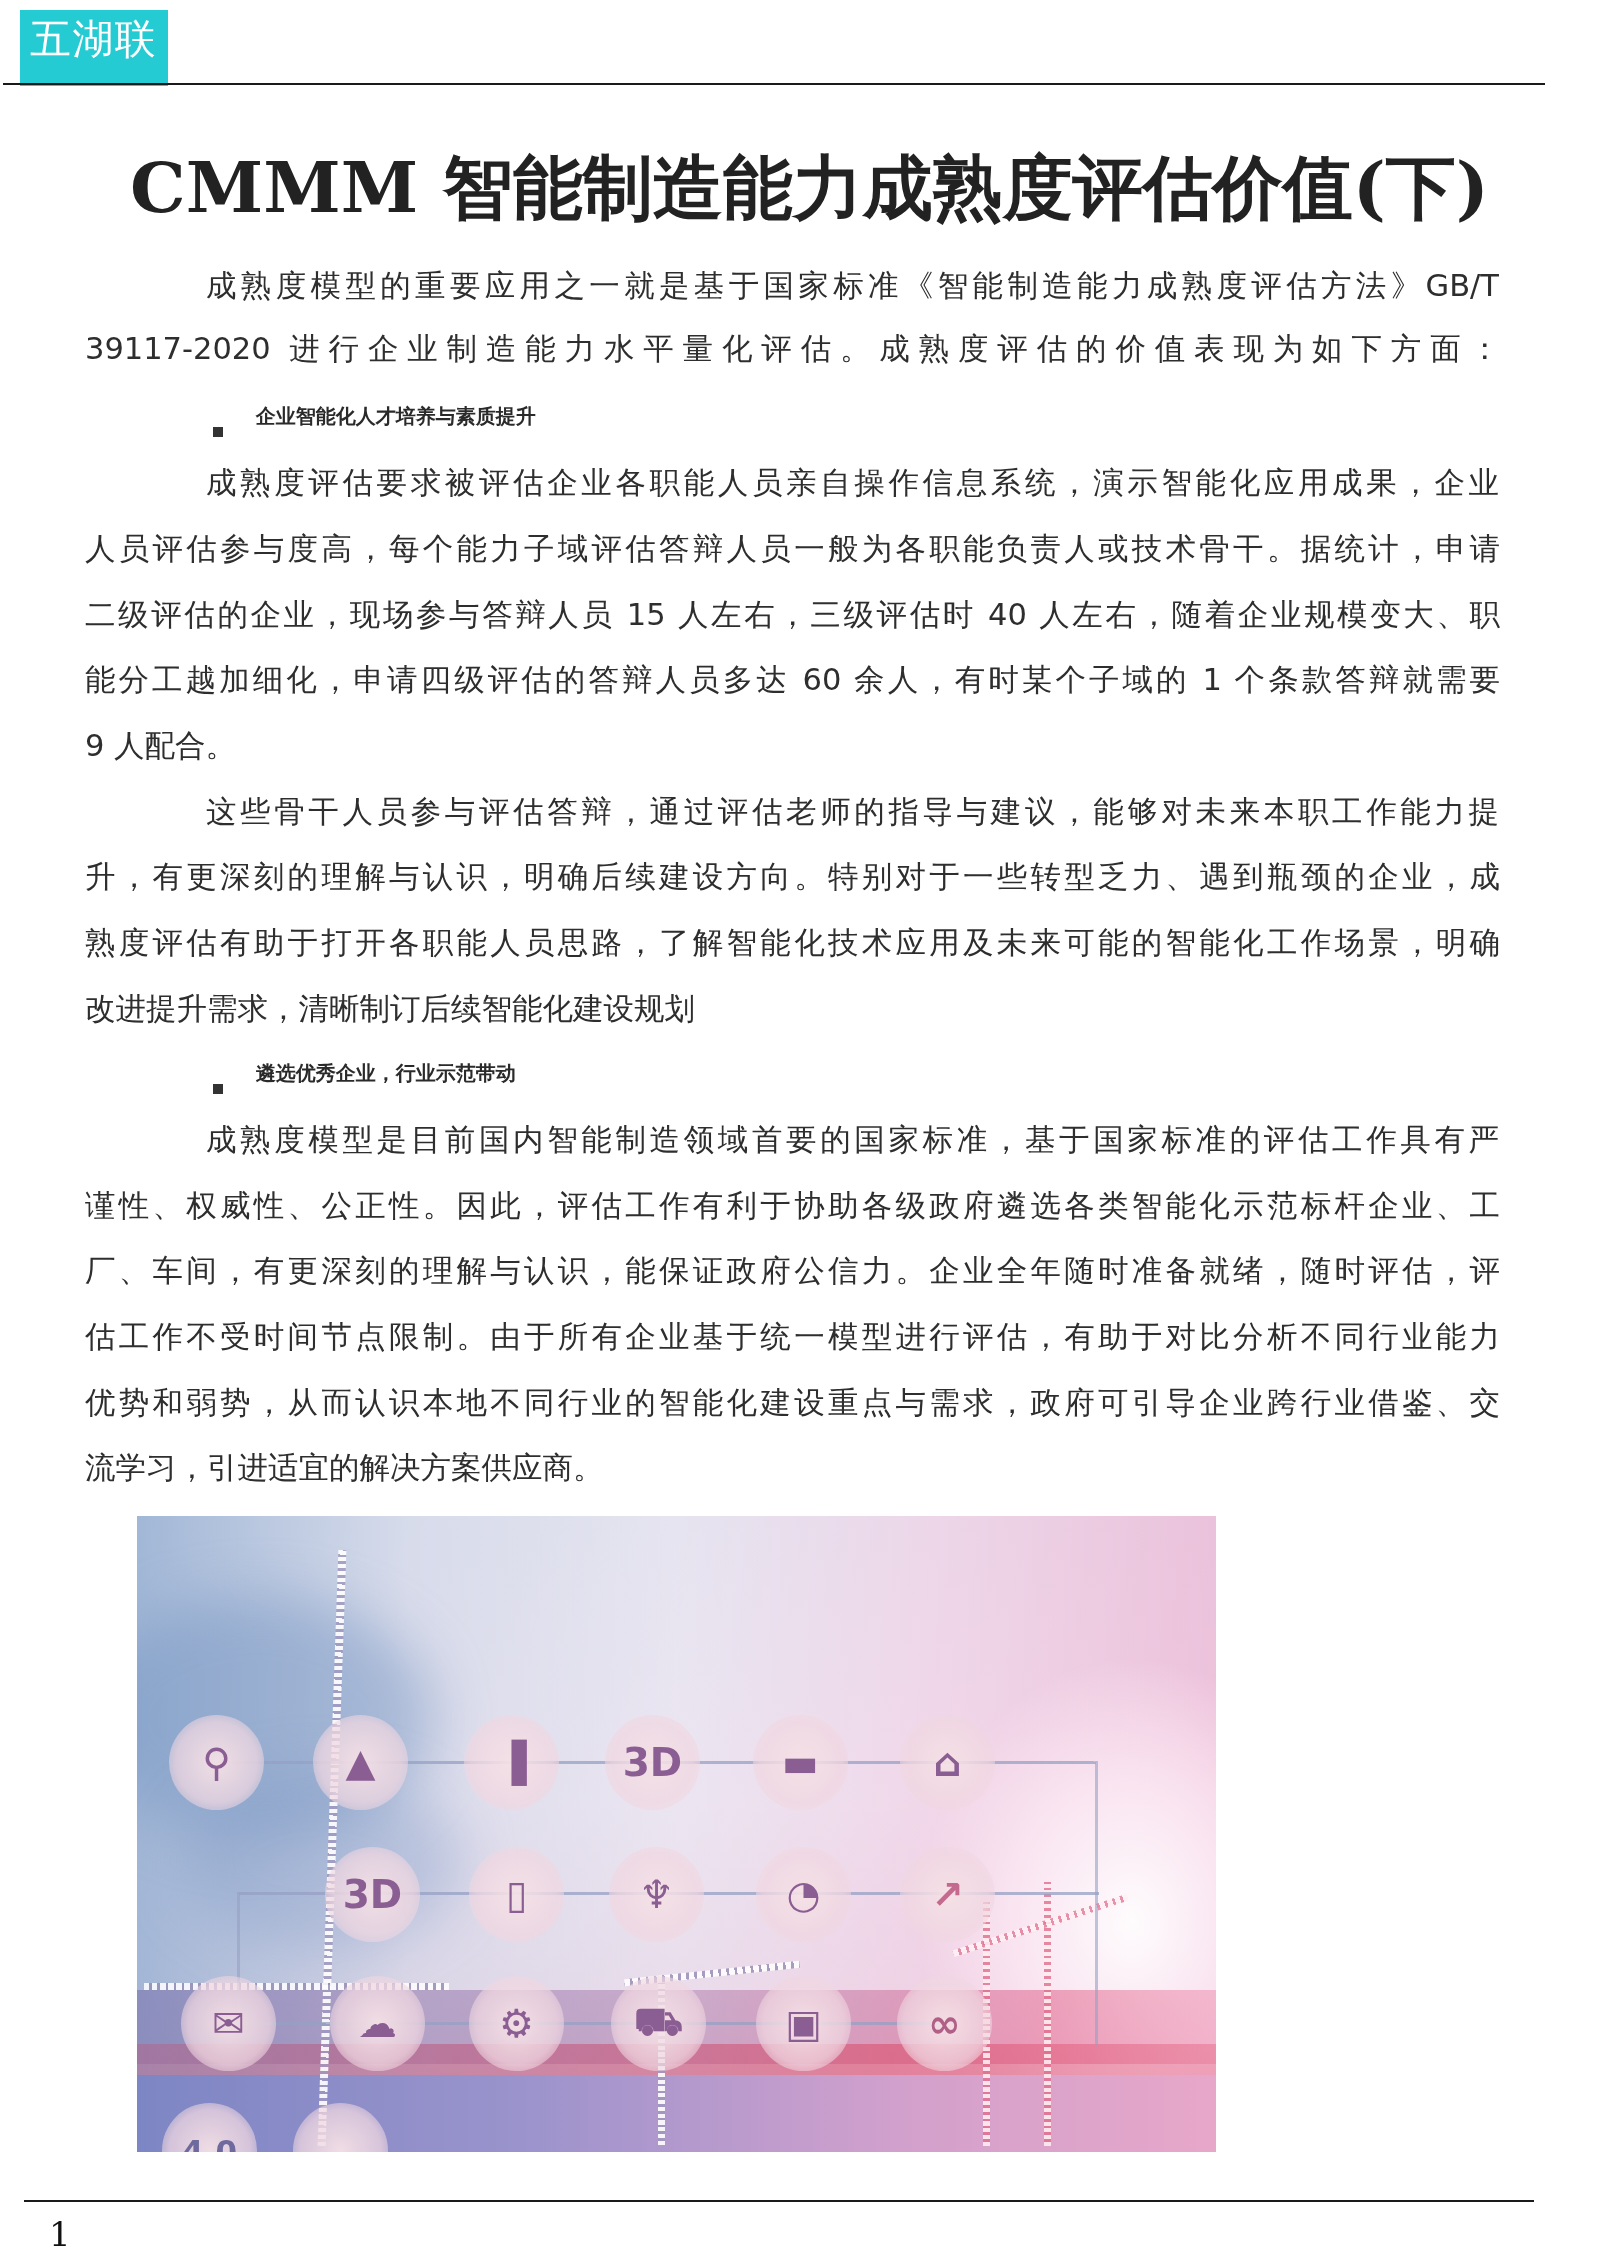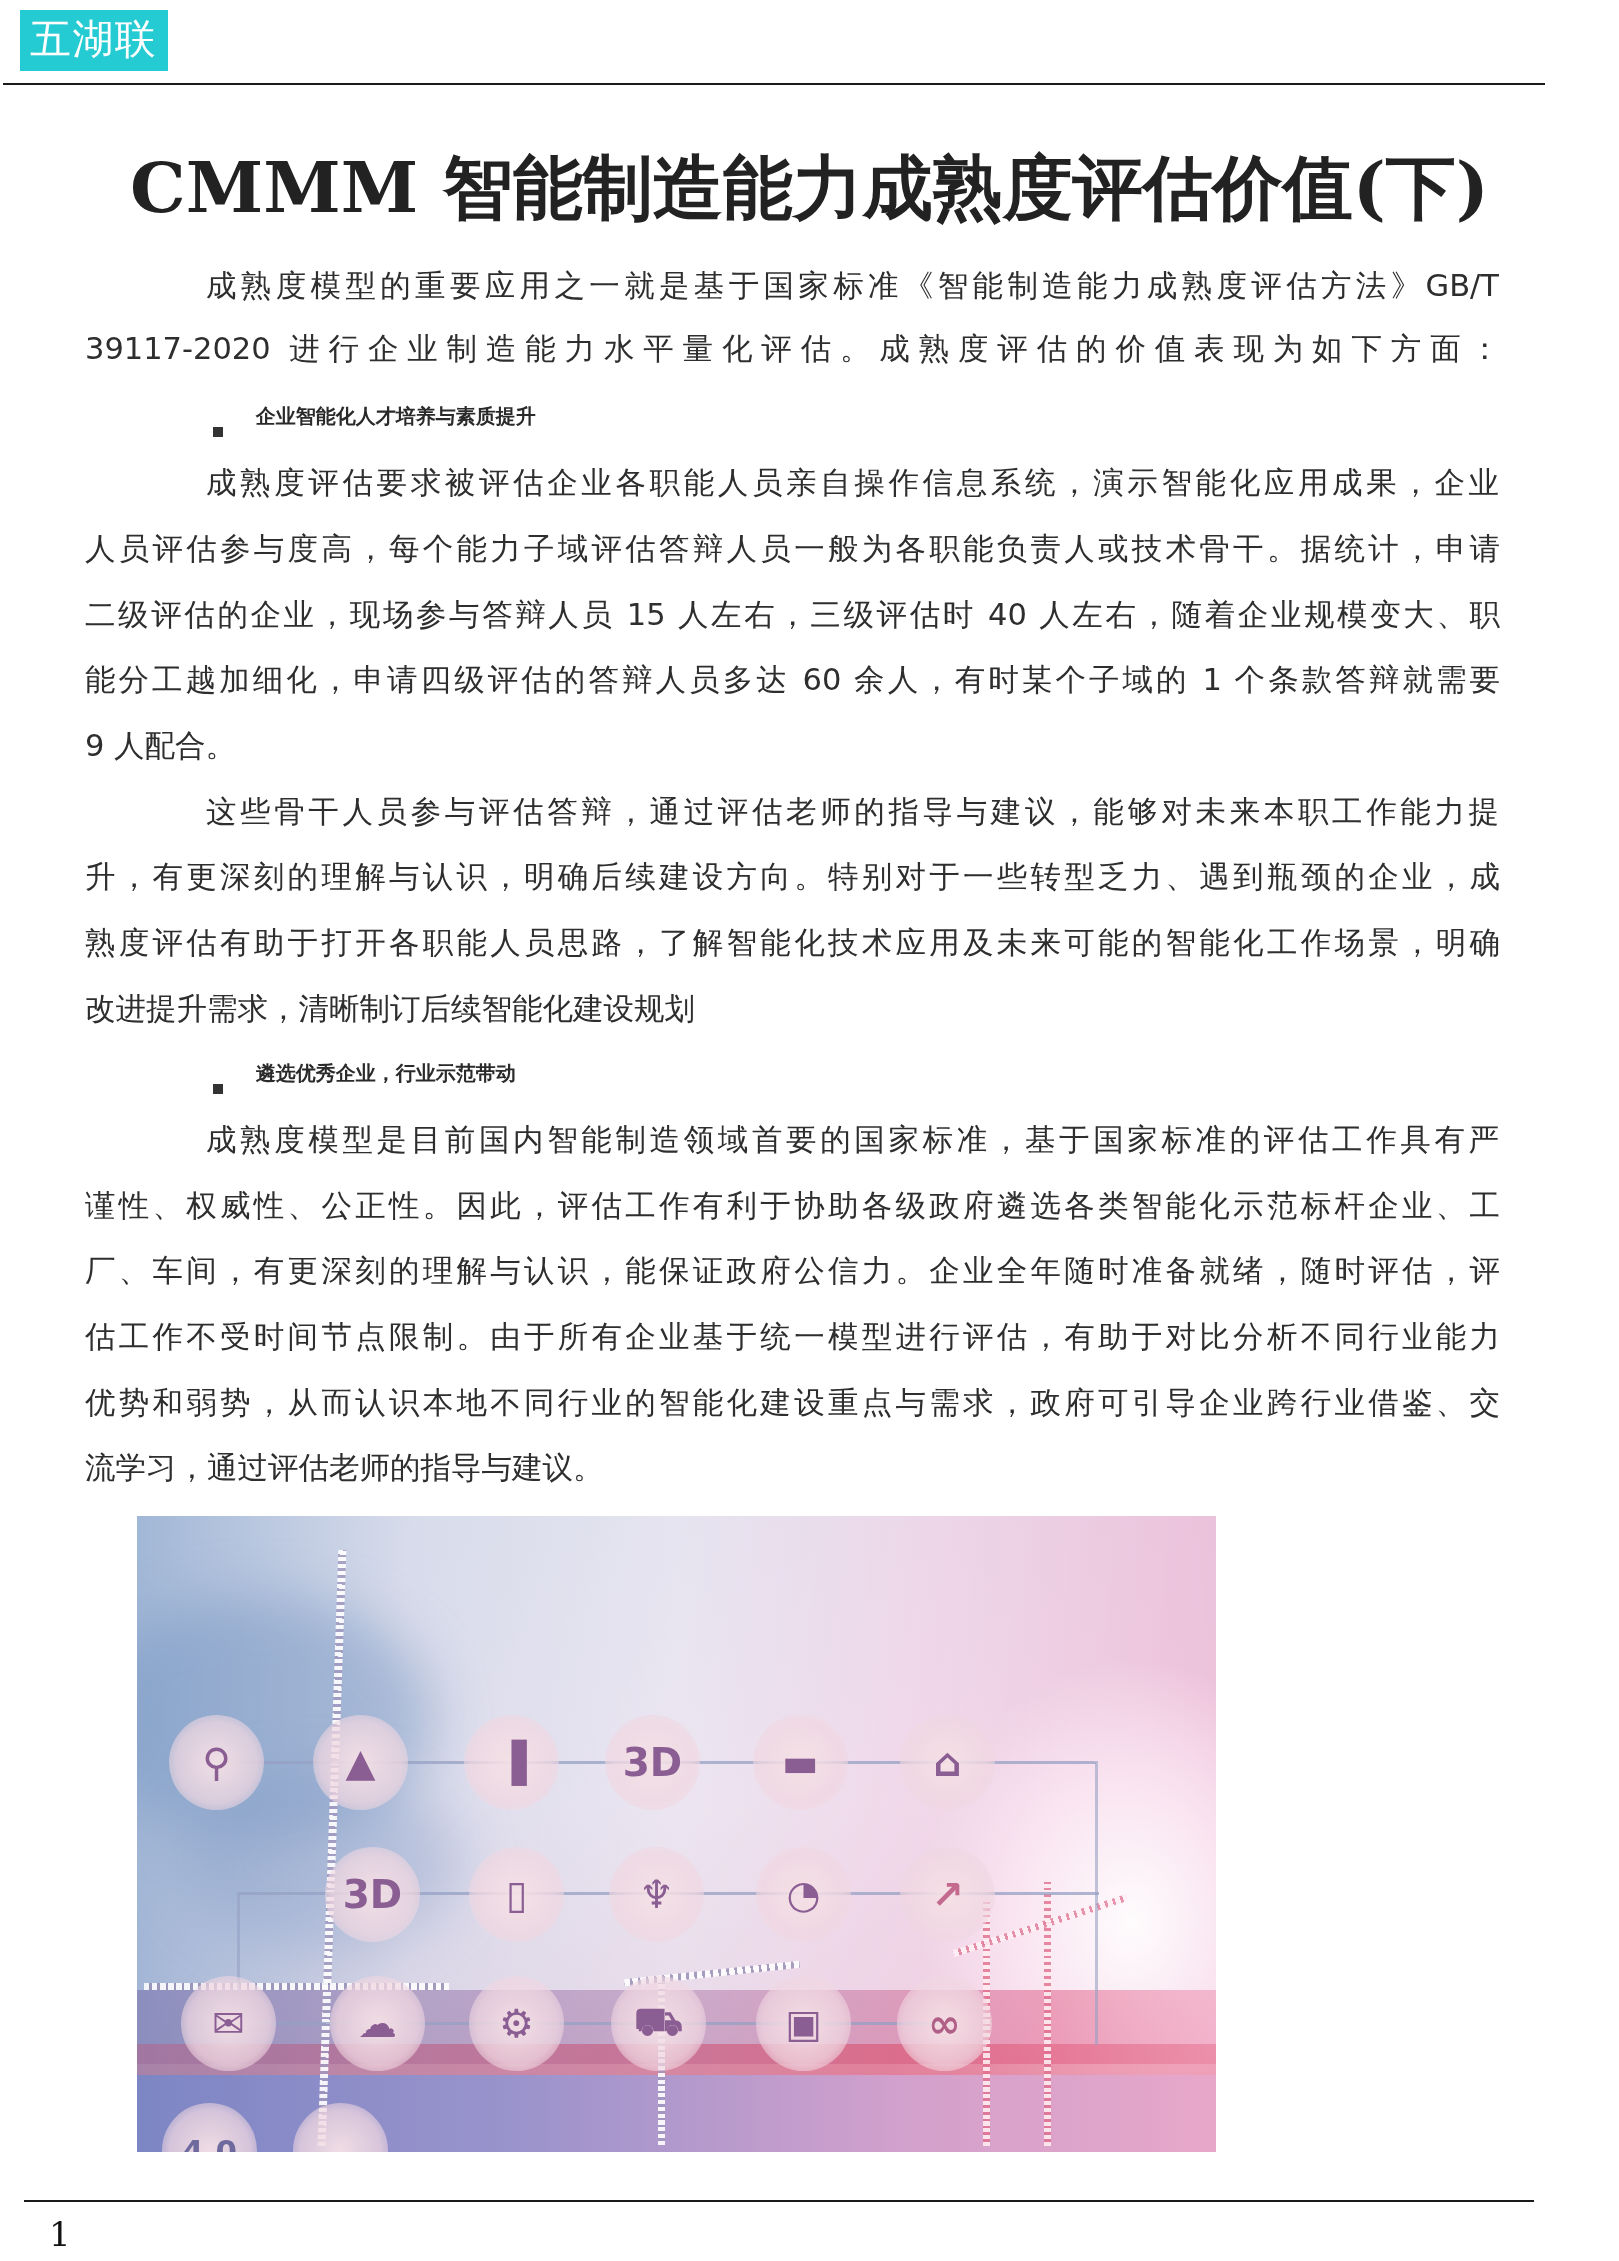--- a/index.html
+++ b/index.html
@@ -1,18 +1,18 @@
 <!DOCTYPE html>
 <html style="font-size:10.8px"><head>
 <meta charset="utf-8">
 <style>
   html, body { margin: 0; padding: 0; background: #ffffff; }
   body { width: 1619px; height: 2261px; position: relative; overflow: hidden; font-family: "DejaVu Sans", "Liberation Sans", sans-serif; color: #2b2b2b; }
   .abs { position: absolute; }
-  #logo { left: 19.6px; top: 10.2px; width: 148px; height: 61px; background: #25cbd2; color: #ffffff; font-family: "DejaVu Serif", "Liberation Serif", serif; font-size: 41px; line-height: 59px; text-align: center; letter-spacing: 1.4px; }
+  #logo { left: 19.6px; top: 10.2px; width: 148px; height: 76px; background: #25cbd2; color: #ffffff; font-family: "DejaVu Serif", "Liberation Serif", serif; font-size: 41px; line-height: 59px; text-align: center; letter-spacing: 1.4px; }
   #header-rule { left: 3.4px; top: 83px; width: 1542px; height: 2px; background: #1a1a1a; }
   #title { left: 0; top: 144px; width: 1619px; text-align: center; font-family: "DejaVu Serif", "Liberation Serif", serif; font-weight: bold; font-size: 70px; line-height: 88px; color: #222222; white-space: nowrap; }
   .line { position: absolute; left: 85px; width: 1415px; font-size: 30.5px; line-height: 41px; height: 41px; white-space: nowrap; color: #2e2e2e; text-align: justify; text-align-last: justify; }
   .line.first { left: 206px; width: 1293px; }
   .line.last { text-align-last: left; }
   .heading { position: absolute; left: 213px; height: 41px; line-height: 41px; font-size: 20px; font-weight: bold; color: #2a2a2a; white-space: nowrap; display: flex; align-items: flex-end; }
   .heading .bullet { width: 10.2px; height: 10.2px; background: #333333; margin-right: 32.5px; display: inline-block; }
   #photo { left: 137px; top: 1516px; width: 1079px; height: 636px; overflow: hidden;
     background:
       radial-gradient(ellipse 284px 352px at 995px 406px, rgba(255,255,255,0.95), rgba(255,240,248,0.6) 45%, rgba(255,255,255,0) 75%),
@@ -61,21 +61,21 @@
   <div class="heading" style="top:1053px">
     <span class="bullet"></span>
     <span>遴选优秀企业，行业示范带动</span>
   </div>
 
   <div class="line first" style="top:1119px">成熟度模型是目前国内智能制造领域首要的国家标准，基于国家标准的评估工作具有严</div>
   <div class="line" style="top:1185px">谨性、权威性、公正性。因此，评估工作有利于协助各级政府遴选各类智能化示范标杆企业、工</div>
   <div class="line" style="top:1250px">厂、车间，有更深刻的理解与认识，能保证政府公信力。企业全年随时准备就绪，随时评估，评</div>
   <div class="line" style="top:1316px">估工作不受时间节点限制。由于所有企业基于统一模型进行评估，有助于对比分析不同行业能力</div>
   <div class="line" style="top:1382px">优势和弱势，从而认识本地不同行业的智能化建设重点与需求，政府可引导企业跨行业借鉴、交</div>
-  <div class="line last" style="top:1447px">流学习，通过评估老师的指导与建议。</div>
+  <div class="line last" style="top:1447px">流学习，引进适宜的解决方案供应商。</div>
 </div>
 
 <div id="photo" class="abs">
   <div class="cloud" style="left:-54px; top:81px; width:352px; height:244px;"></div>
   <div class="cloud" style="left:41px; top:257px; width:284px; height:176px; background:rgba(120,150,195,0.35)"></div>
 
   <div class="ground" style="top:474px; height:74px; background:linear-gradient(90deg, rgba(120,110,170,0.55), rgba(170,120,170,0.5) 50%, rgba(225,100,140,0.55) 85%, rgba(235,130,165,0.45));"></div>
   <div class="ground" style="top:528px; height:30.5px; background:linear-gradient(90deg, rgba(170,110,150,0.7), rgba(220,80,110,0.6) 70%, rgba(230,110,140,0.5));"></div>
   <div class="ground" style="top:559px; height:77px; background:linear-gradient(90deg, #7d86c4 0%, #9a93cc 35%, #d1a0cc 70%, #e7a7c9 100%);"></div>
 

